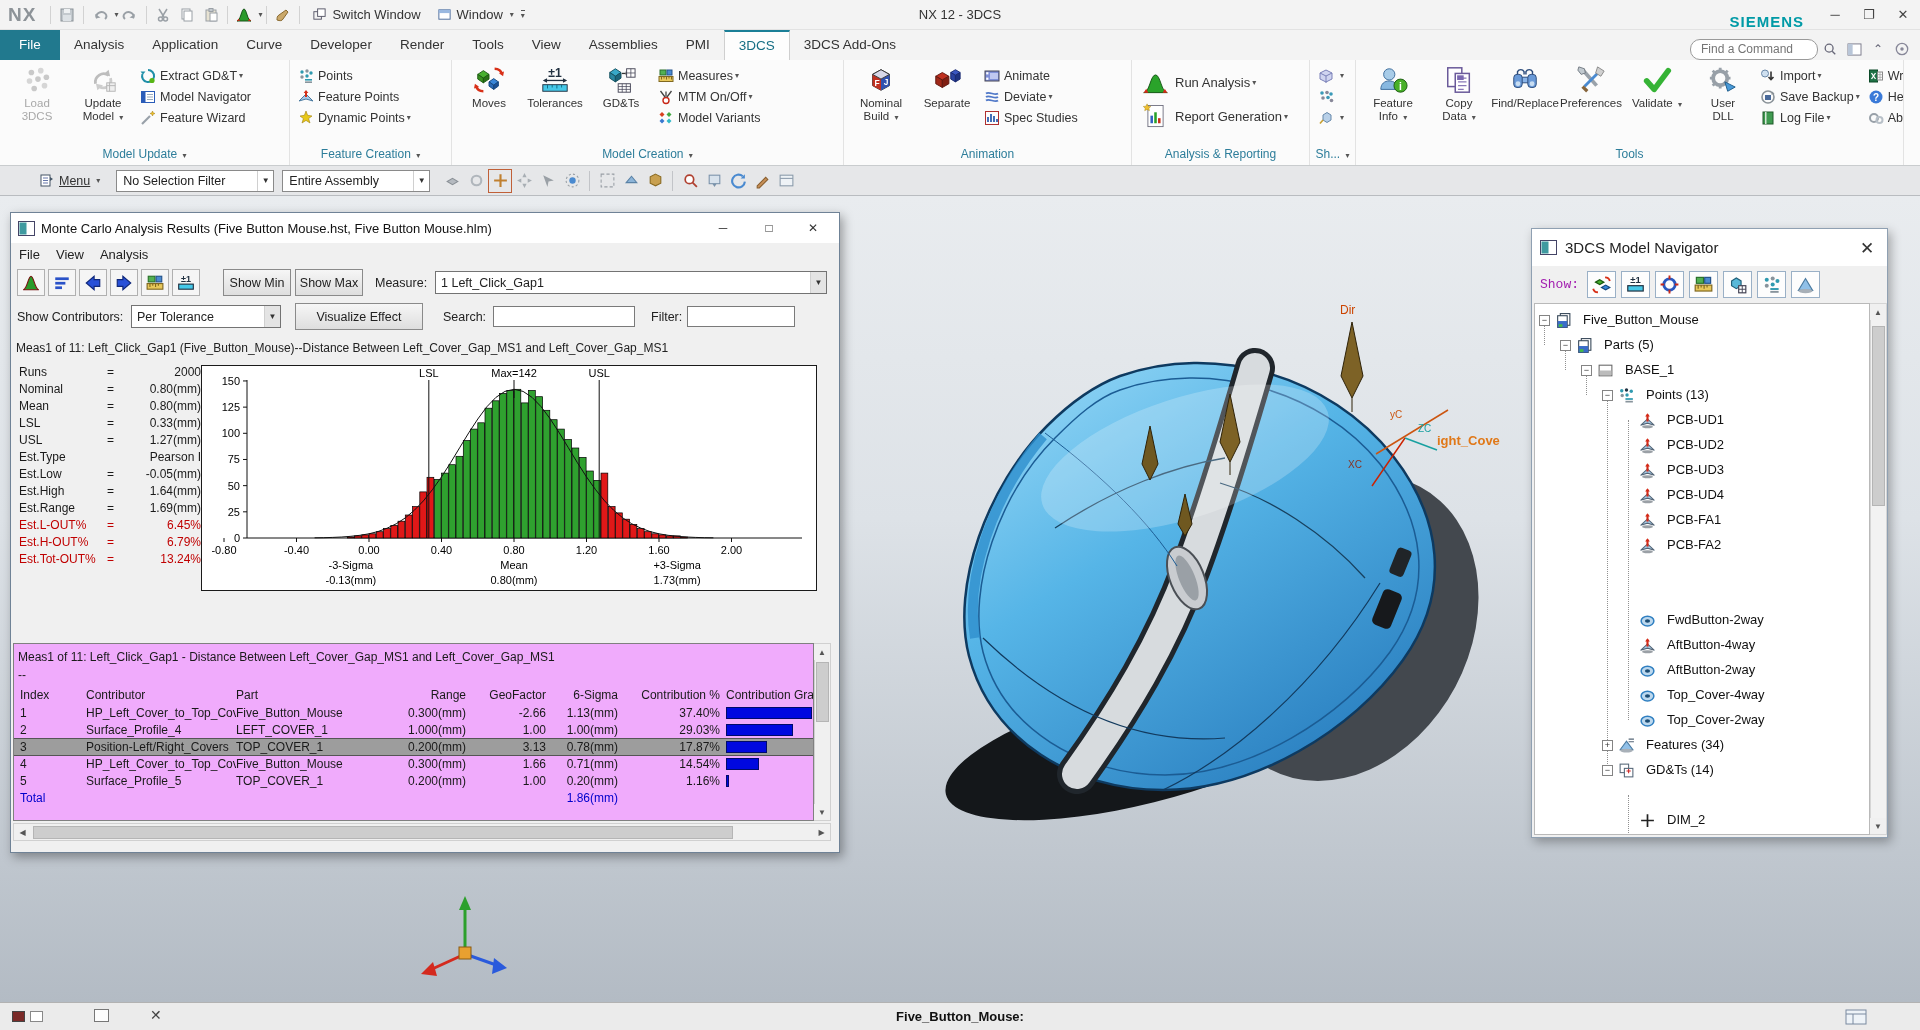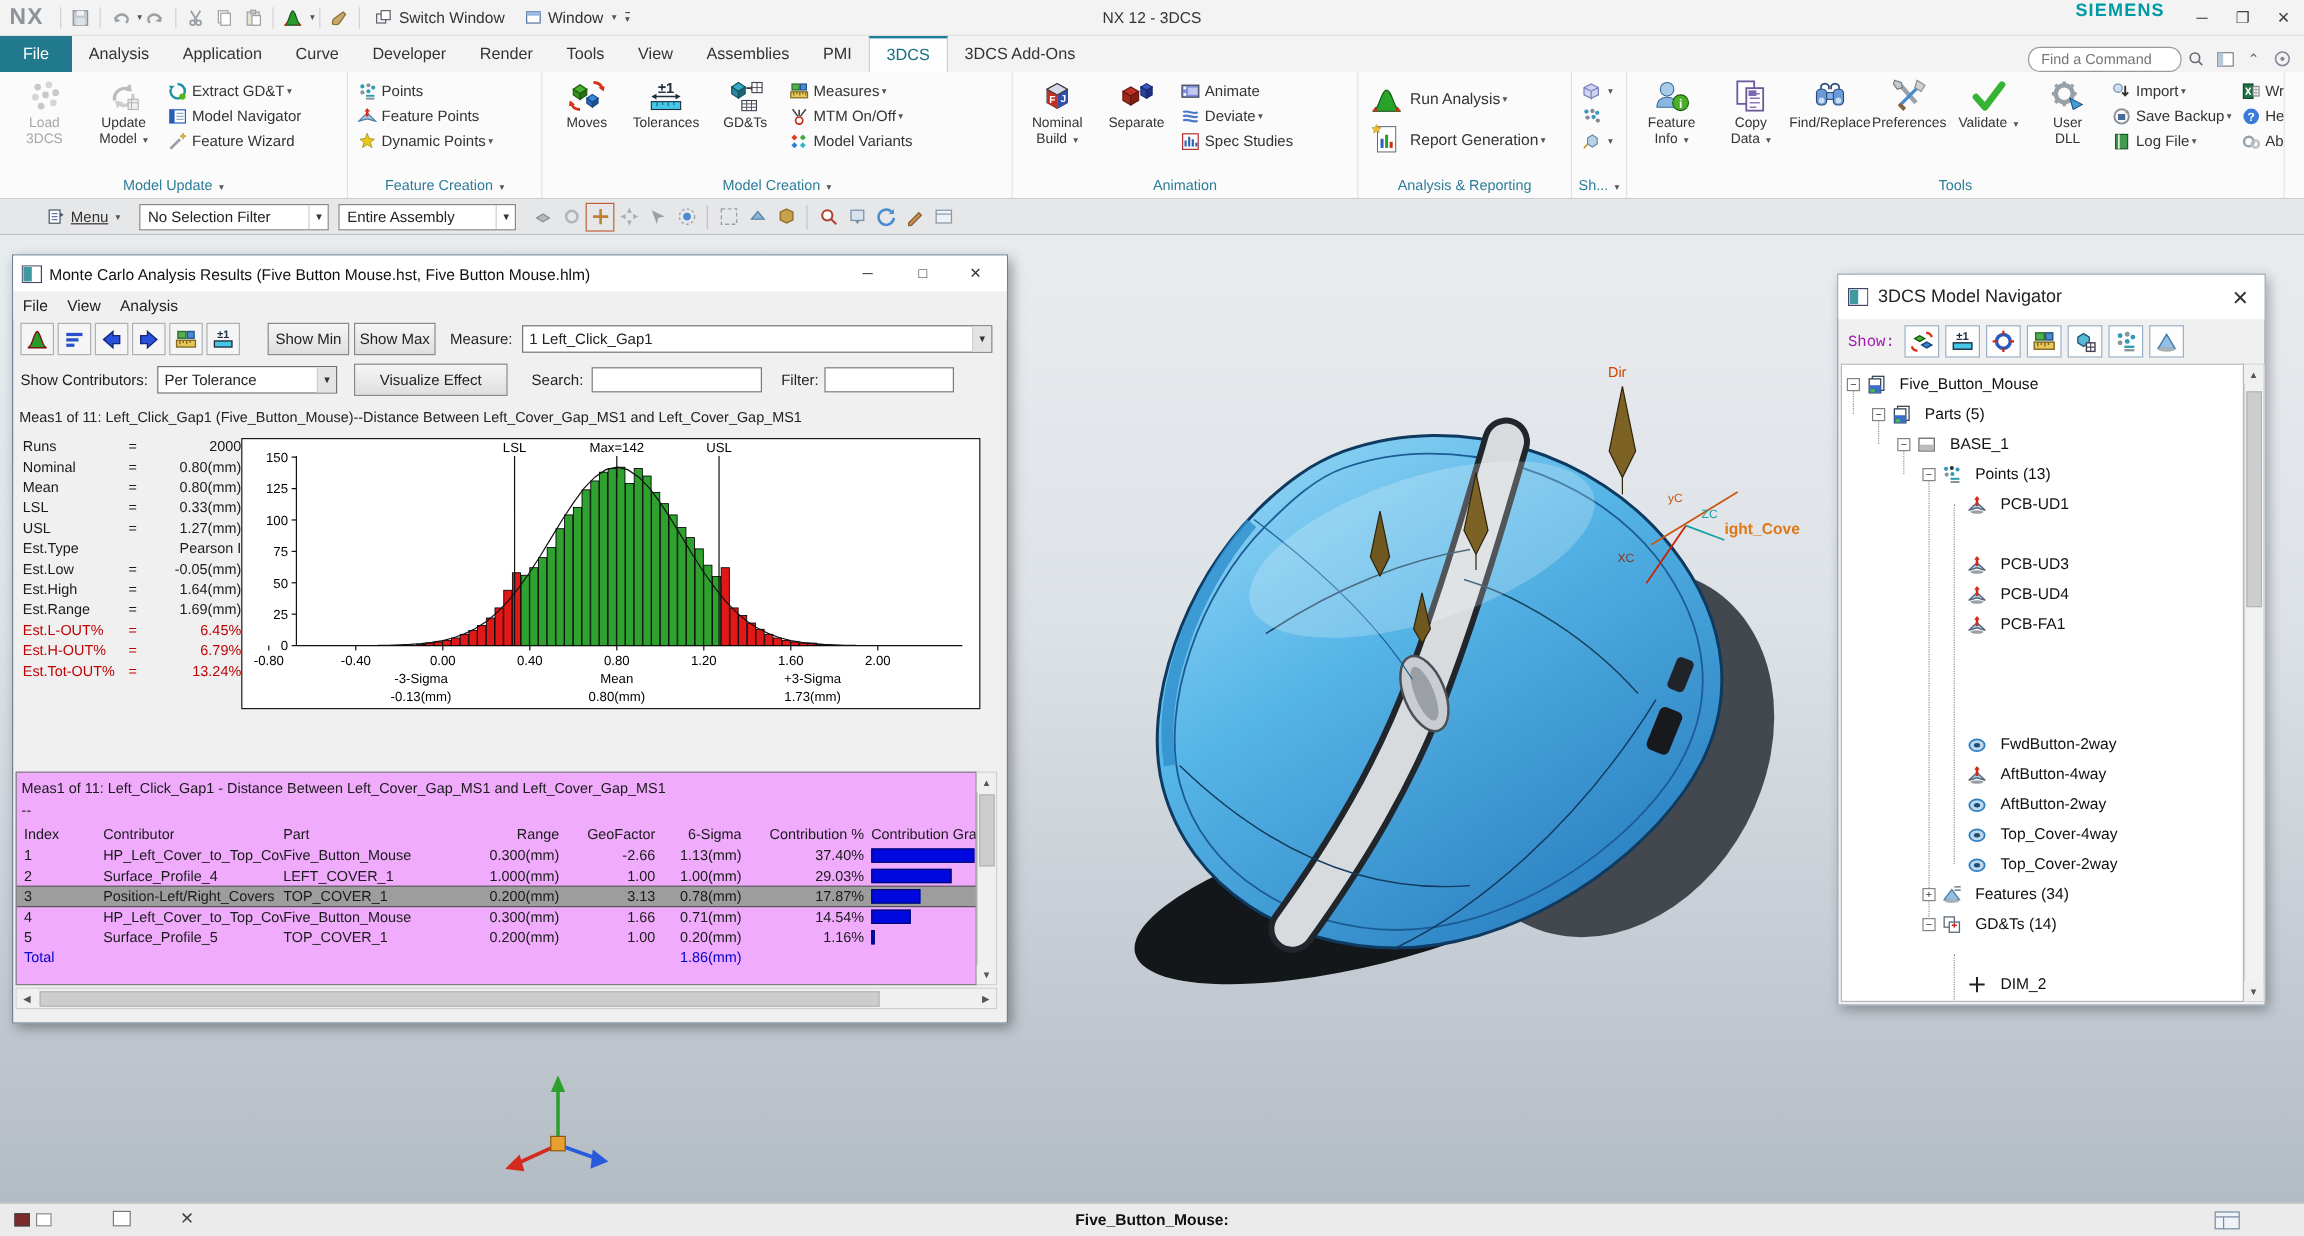--- a/index.html
+++ b/index.html
@@ -10,21 +10,21 @@
 
 #titlebar { position:absolute; left:0; top:0; width:1920px; height:30px; background:#f3f3f3; border-bottom:1px solid #e2e2e2; display:flex; align-items:center; }
 #nx-logo { font-size:19px; font-weight:bold; color:#8d9398; letter-spacing:1px; padding:0 10px 0 8px; }
 .qat-sep { width:1px; height:18px; background:#d2d2d2; margin:0 4px; }
 .qat-btn { width:24px; height:24px; display:flex; align-items:center; justify-content:center; color:#9aa0a6; }
 .qat-btn svg { width:16px; height:16px; }
 .tb-txtbtn { display:flex; align-items:center; gap:5px; padding:0 8px; height:24px; color:#333; font-size:13px; }
 .tb-txtbtn svg { width:15px; height:15px; }
 .dd { font-size:8px; color:#555; margin-left:2px; }
 #win-title { position:absolute; left:0; right:0; text-align:center; font-size:13px; color:#333; pointer-events:none; }
-#tb-right { margin-left:auto; display:flex; align-items:flex-start; height:30px; }
+#tb-right { margin-left:auto; display:flex; align-items:flex-end; height:30px; }
 #brand { color:#009aa6; font-weight:bold; font-size:15px; letter-spacing:1px; margin-right:14px; }
 .win-btn { width:34px; height:30px; display:flex; align-items:center; justify-content:center; color:#444; font-size:13px; }
 
 
 #tabrow { position:absolute; left:0; top:30px; width:1920px; height:30px; background:#f3f3f3; display:flex; align-items:flex-end; }
 .tab { padding:0 14px; height:30px; line-height:30px; font-size:13.5px; color:#333; white-space:nowrap; }
 .tab.file { background:#21798e; color:#fff; width:60px; text-align:center; padding:0; }
 .tab.active { background:#fdfdfd; color:#156e84; border:1px solid #cfcfcf; border-bottom:none; border-top:2px solid #1b7f97; line-height:27px; }
 #findcmd { margin-left:auto; display:flex; align-items:center; margin-right:6px; }
 #find-input { width:128px; height:21px; border:1px solid #9a9a9a; border-radius:10px; background:#fff; font-size:12px; padding:0 8px 0 10px; color:#555; }
@@ -1225,20 +1225,29 @@
       </div>
       <div class="tree-row" style="top:104px;left:0;width:330px">
         <span class="tree-icon" style="left:104px;top:4px"><svg viewBox="0 0 16 16">
             <path d="M1.5 12.5L8 6.5l6.5 6-6.5-2z" fill="#a8cce8" stroke="#567"></path>
             <ellipse cx="8" cy="13.8" rx="5" ry="1.4" fill="#9aa0a6"></ellipse>
             <path d="M8 9V2.5" stroke="#d42a18" stroke-width="2"></path>
             <path d="M5.8 4.2L8 1.2l2.2 3z" fill="#d42a18"></path>
           </svg></span>
         <span class="tree-lbl" style="position:absolute;left:126px;top:4px">PCB-UD1</span>
       </div>
+      <div class="tree-row" style="top:129px;left:0;width:330px">
+        <span class="tree-icon" style="left:104px;top:4px"><svg viewBox="0 0 16 16">
+            <path d="M1.5 12.5L8 6.5l6.5 6-6.5-2z" fill="#a8cce8" stroke="#567"></path>
+            <ellipse cx="8" cy="13.8" rx="5" ry="1.4" fill="#9aa0a6"></ellipse>
+            <path d="M8 9V2.5" stroke="#d42a18" stroke-width="2"></path>
+            <path d="M5.8 4.2L8 1.2l2.2 3z" fill="#d42a18"></path>
+          </svg></span>
+        <span class="tree-lbl" style="position:absolute;left:126px;top:4px">PCB-UD2</span>
+      </div>
       <div class="tree-row" style="top:154px;left:0;width:330px">
         <span class="tree-icon" style="left:104px;top:4px"><svg viewBox="0 0 16 16">
             <path d="M1.5 12.5L8 6.5l6.5 6-6.5-2z" fill="#a8cce8" stroke="#567"></path>
             <ellipse cx="8" cy="13.8" rx="5" ry="1.4" fill="#9aa0a6"></ellipse>
             <path d="M8 9V2.5" stroke="#d42a18" stroke-width="2"></path>
             <path d="M5.8 4.2L8 1.2l2.2 3z" fill="#d42a18"></path>
           </svg></span>
         <span class="tree-lbl" style="position:absolute;left:126px;top:4px">PCB-UD3</span>
       </div>
       <div class="tree-row" style="top:179px;left:0;width:330px">
@@ -1251,20 +1260,29 @@
         <span class="tree-lbl" style="position:absolute;left:126px;top:4px">PCB-UD4</span>
       </div>
       <div class="tree-row" style="top:204px;left:0;width:330px">
         <span class="tree-icon" style="left:104px;top:4px"><svg viewBox="0 0 16 16">
             <path d="M1.5 12.5L8 6.5l6.5 6-6.5-2z" fill="#a8cce8" stroke="#567"></path>
             <ellipse cx="8" cy="13.8" rx="5" ry="1.4" fill="#9aa0a6"></ellipse>
             <path d="M8 9V2.5" stroke="#d42a18" stroke-width="2"></path>
             <path d="M5.8 4.2L8 1.2l2.2 3z" fill="#d42a18"></path>
           </svg></span>
         <span class="tree-lbl" style="position:absolute;left:126px;top:4px">PCB-FA1</span>
+      </div>
+      <div class="tree-row" style="top:229px;left:0;width:330px">
+        <span class="tree-icon" style="left:104px;top:4px"><svg viewBox="0 0 16 16">
+            <path d="M1.5 12.5L8 6.5l6.5 6-6.5-2z" fill="#a8cce8" stroke="#567"></path>
+            <ellipse cx="8" cy="13.8" rx="5" ry="1.4" fill="#9aa0a6"></ellipse>
+            <path d="M8 9V2.5" stroke="#d42a18" stroke-width="2"></path>
+            <path d="M5.8 4.2L8 1.2l2.2 3z" fill="#d42a18"></path>
+          </svg></span>
+        <span class="tree-lbl" style="position:absolute;left:126px;top:4px">PCB-FA2</span>
       </div>
       <div class="tree-row" style="top:304px;left:0;width:330px">
         <span class="tree-icon" style="left:104px;top:4px"><svg viewBox="0 0 16 16">
             <ellipse cx="8" cy="8.5" rx="6" ry="4.6" fill="#bcd8ee" stroke="#2f7fc1" stroke-width="1.4"></ellipse>
             <ellipse cx="8" cy="8.5" rx="2.4" ry="1.7" fill="#1c4d74"></ellipse>
           </svg></span>
         <span class="tree-lbl" style="position:absolute;left:126px;top:4px">FwdButton-2way</span>
       </div>
       <div class="tree-row" style="top:329px;left:0;width:330px">
         <span class="tree-icon" style="left:104px;top:4px"><svg viewBox="0 0 16 16">

